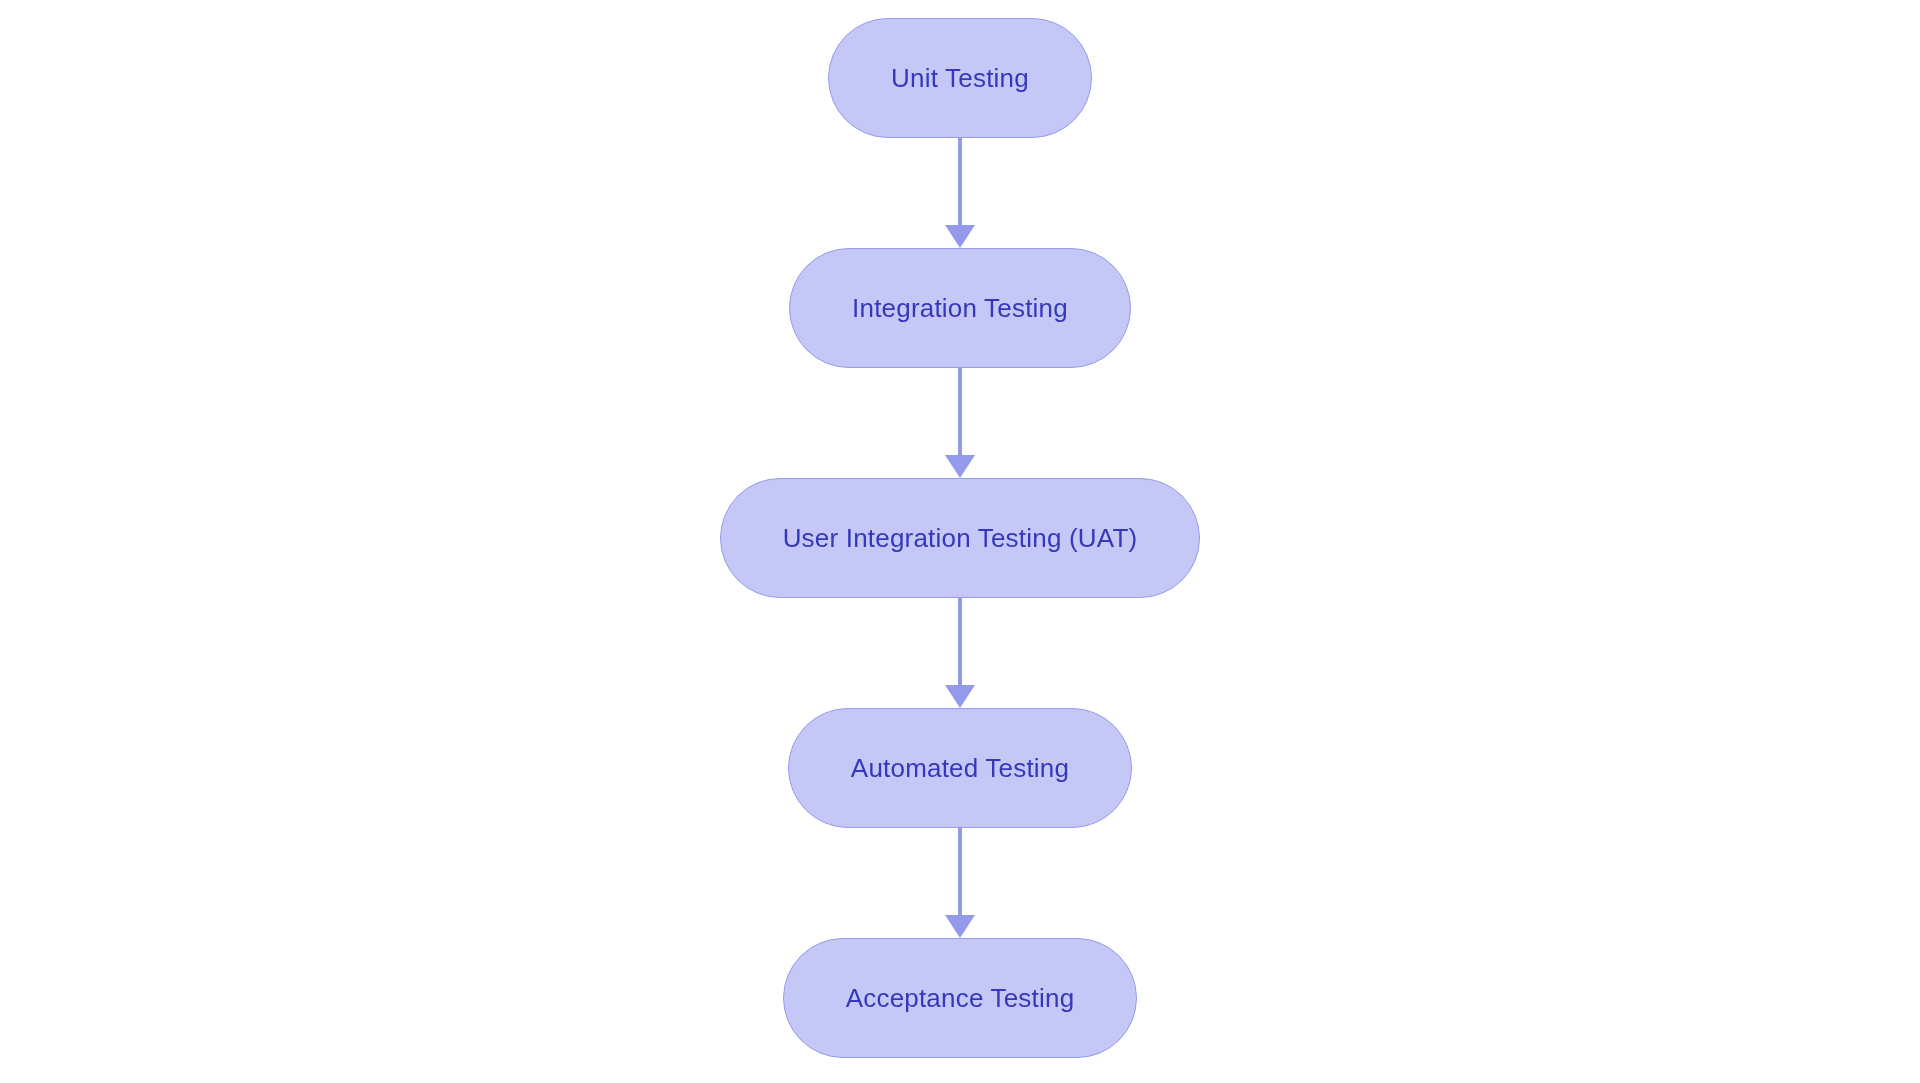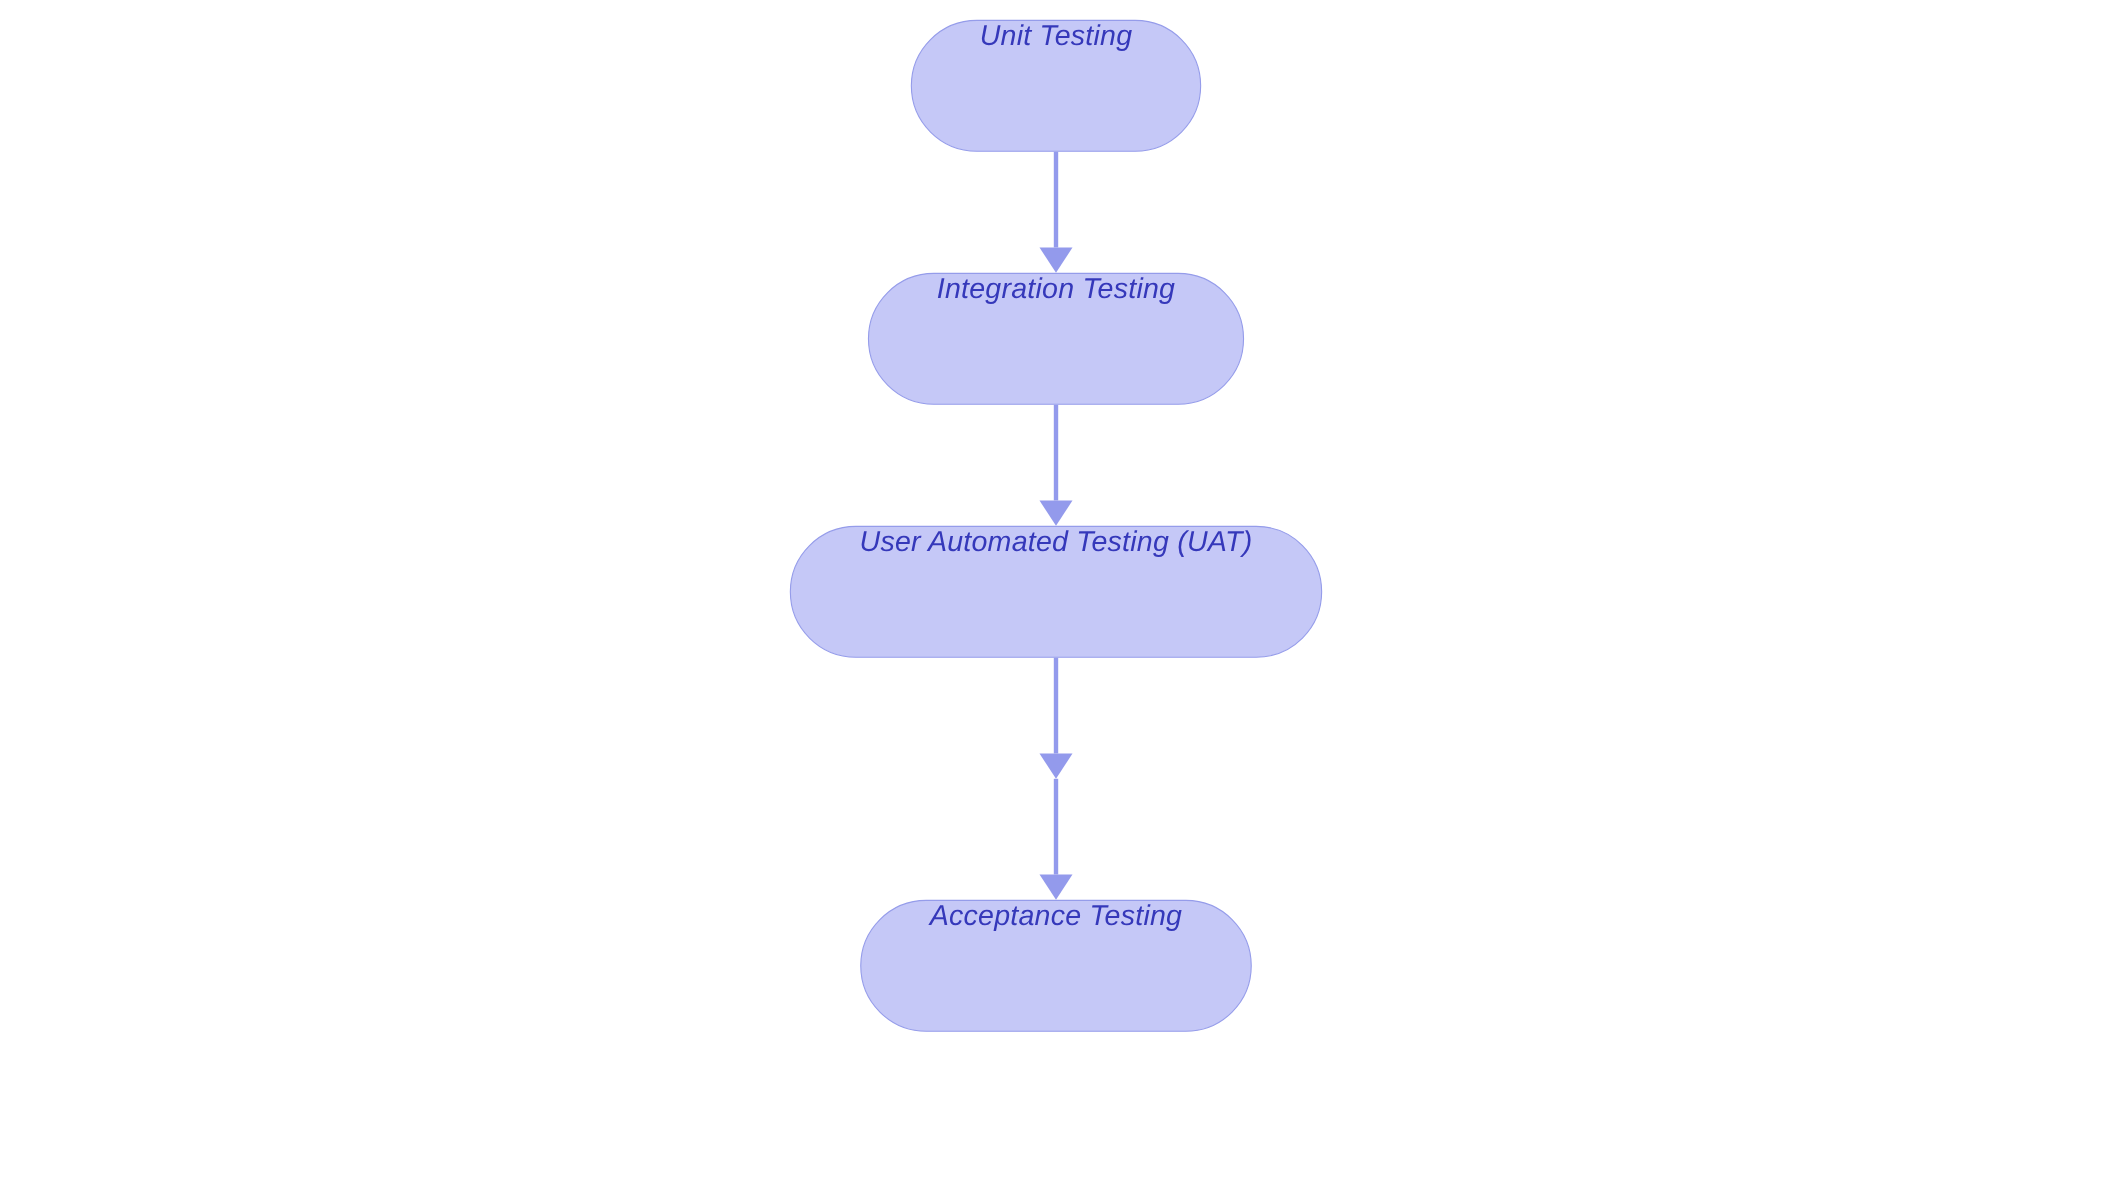--- a/index.html
+++ b/index.html
@@ -19,26 +19,25 @@
     padding-top: 18px;
     box-sizing: border-box;
     font-family: "Liberation Sans", "DejaVu Sans", sans-serif;
   }
   .node {
     height: 120px;
     border-radius: 60px;
     background: var(--node-fill, #c5c8f7);
     border: 1.5px solid var(--node-border, #959cea);
     display: flex;
-    align-items: flex-start;
+    align-items: center;
     justify-content: center;
     padding: 0 62px;
     box-sizing: border-box;
     flex: 0 0 auto;
-    font-style: italic;
   }
   .node-label {
     font-size: 26px;
     font-weight: 500;
     letter-spacing: 0.2px;
     color: var(--node-text, #3538ba);
     white-space: nowrap;
     line-height: 1;
   }
   .arrow {
@@ -79,28 +78,31 @@
   <div class="node">
     <span class="node-label">Integration Testing</span>
   </div>
 
   <div class="arrow">
     <div class="arrow-line"></div>
     <div class="arrow-head"></div>
   </div>
 
   <div class="node">
-    <span class="node-label">User Automated Testing (UAT)</span>
+    <span class="node-label">User Integration Testing (UAT)</span>
   </div>
 
   <div class="arrow">
     <div class="arrow-line"></div>
     <div class="arrow-head"></div>
   </div>
 
+  <div class="node">
+    <span class="node-label">Automated Testing</span>
+  </div>
 
   <div class="arrow">
     <div class="arrow-line"></div>
     <div class="arrow-head"></div>
   </div>
 
   <div class="node">
     <span class="node-label">Acceptance Testing</span>
   </div>
 

